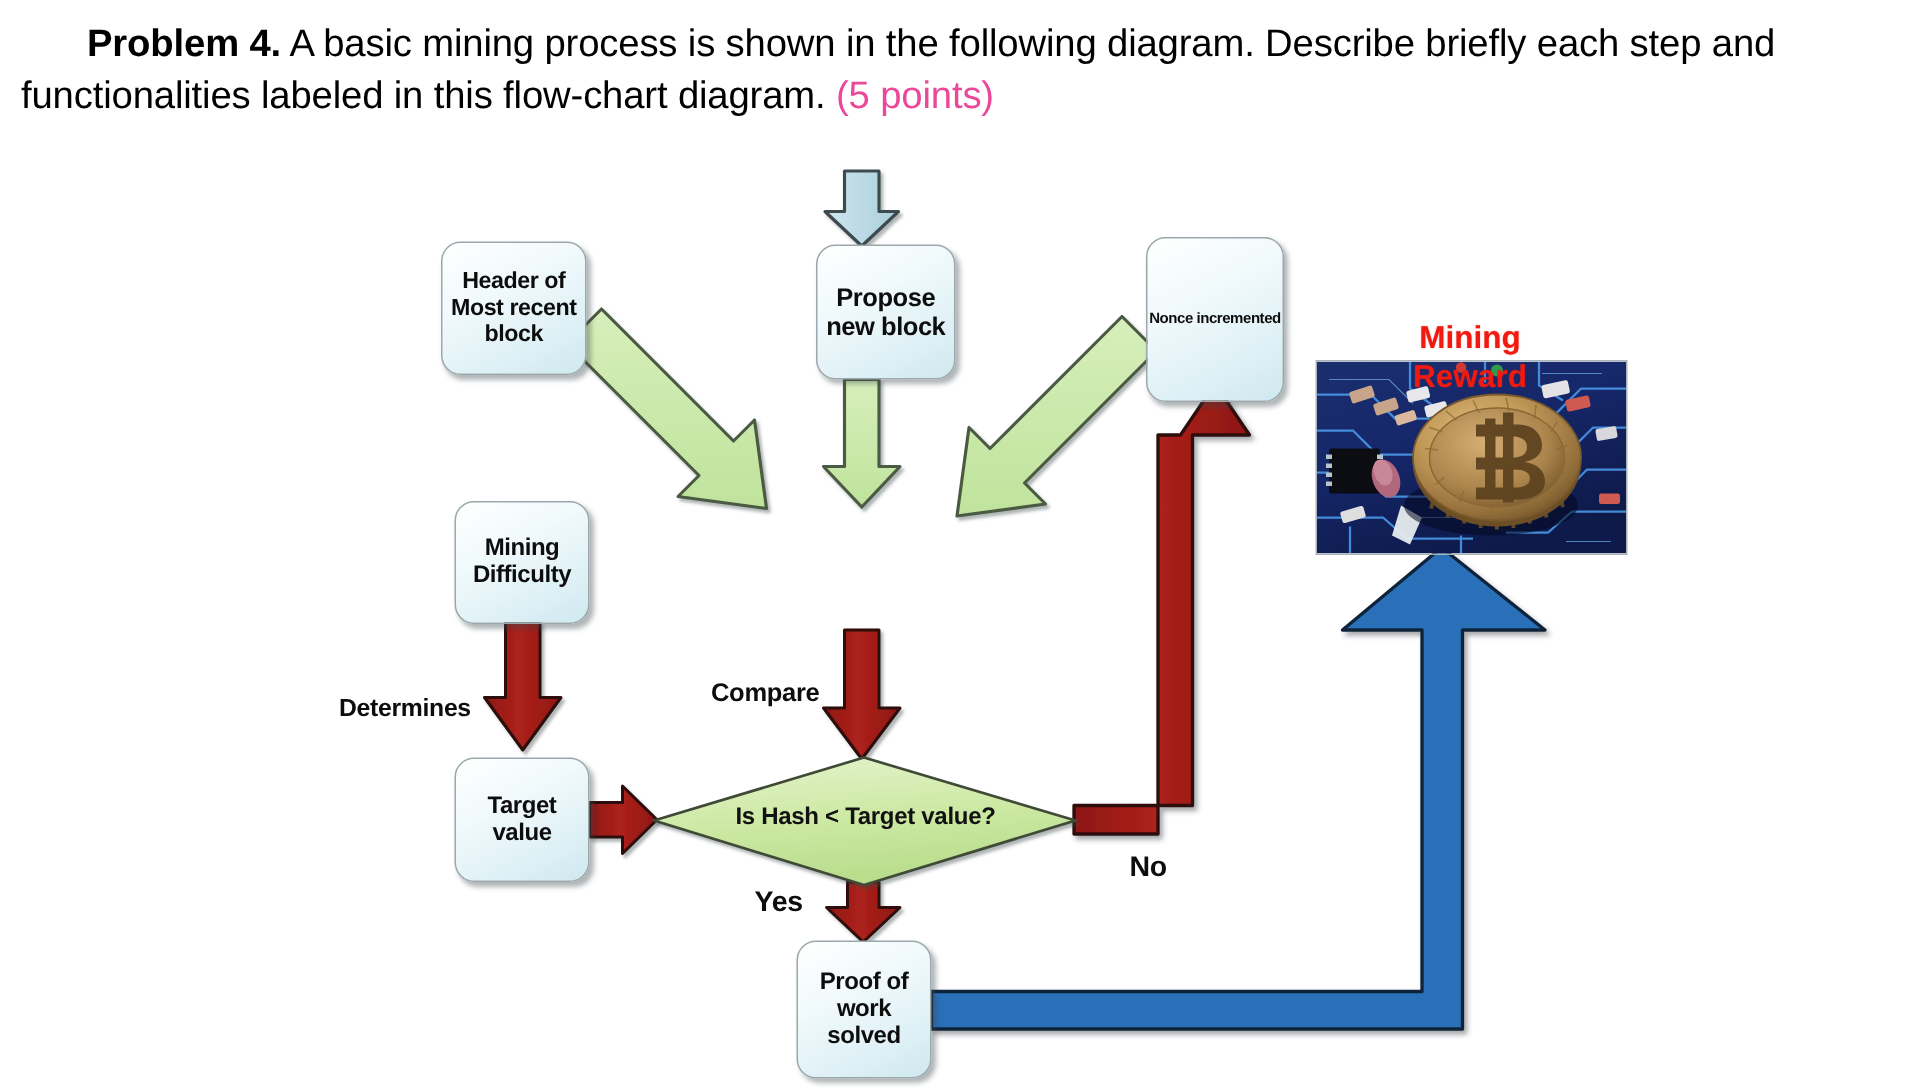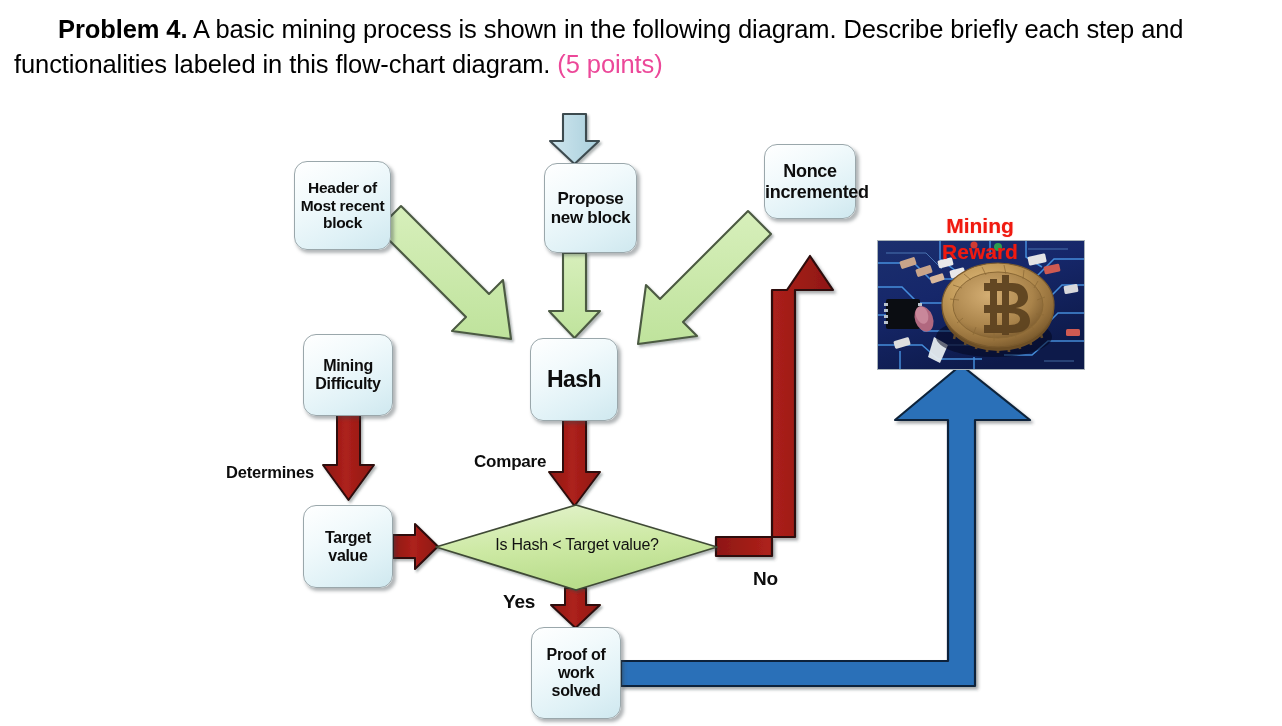--- a/index.html
+++ b/index.html
@@ -68,21 +68,21 @@
     color: #0d0d0d;
     line-height: 1.12;
     letter-spacing: -0.3px;
     z-index: 6;
   }
   .node-text { display: block; width: 100%; }
 
   
   #box-header-recent { left: 294px; top: 161px; width: 97px;  height: 89px;  font-size: 15.5px; }
   #box-propose       { left: 544px; top: 163px; width: 93px;  height: 90px;  font-size: 17px; }
-  #box-nonce         { left: 764px; top: 144px; width: 92px;  height: 75px;  font-size: 18px; }
+  #box-nonce         { left: 764px; top: 158px; width: 92px;  height: 110px;  font-size: 10px; }
   #box-mining-diff   { left: 303px; top: 334px; width: 90px;  height: 82px;  font-size: 16px; }
   #box-hash          { left: 530px; top: 338px; width: 88px;  height: 83px;  font-size: 23px; letter-spacing: -0.5px;}
   #box-target        { left: 303px; top: 505px; width: 90px;  height: 83px;  font-size: 16px; }
   #box-pow           { left: 531px; top: 627px; width: 90px;  height: 92px;  font-size: 16px; }
 
   
   .edge-label {
     position: absolute;
     font-weight: bold;
     color: #0d0d0d;
@@ -96,21 +96,21 @@
   #label-no         { left: 753px; top: 568px; font-size: 19px; }
 
   
   #diamond-text {
     position: absolute;
     left: 452px;
     top: 536px;
     width: 250px;
     text-align: center;
     font-size: 16px;
-    font-weight: normal;
+    font-weight: bold;
     color: #111;
     z-index: 8;
     letter-spacing: -0.2px;
   }
 
   
   #reward-figure {
     position: absolute;
     left: 877px;
     top: 240px;
@@ -262,23 +262,20 @@
   </div>
 
   <div class="node-box" id="box-nonce">
     <span class="node-text">Nonce incremented</span>
   </div>
 
   <div class="node-box" id="box-mining-diff">
     <span class="node-text">Mining Difficulty</span>
   </div>
 
-  <div class="node-box" id="box-hash">
-    <span class="node-text">Hash</span>
-  </div>
 
   <div class="node-box" id="box-target">
     <span class="node-text">Target value</span>
   </div>
 
   <div class="node-box" id="box-pow">
     <span class="node-text">Proof of work solved</span>
   </div>
 
   <div id="diamond-text">Is Hash &lt; Target value?</div>

